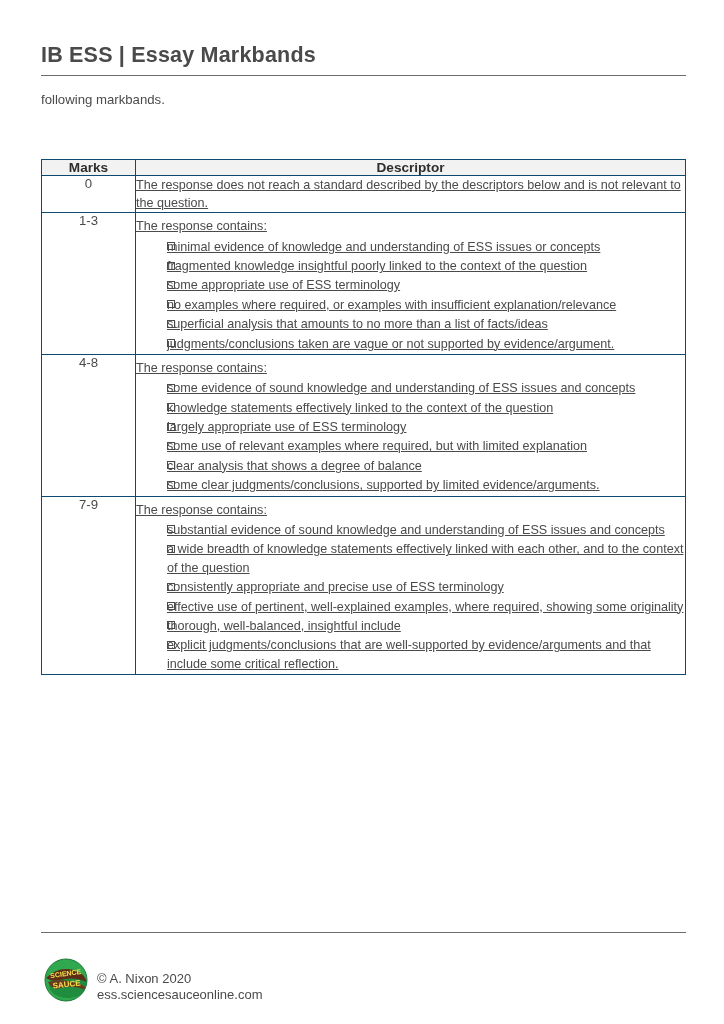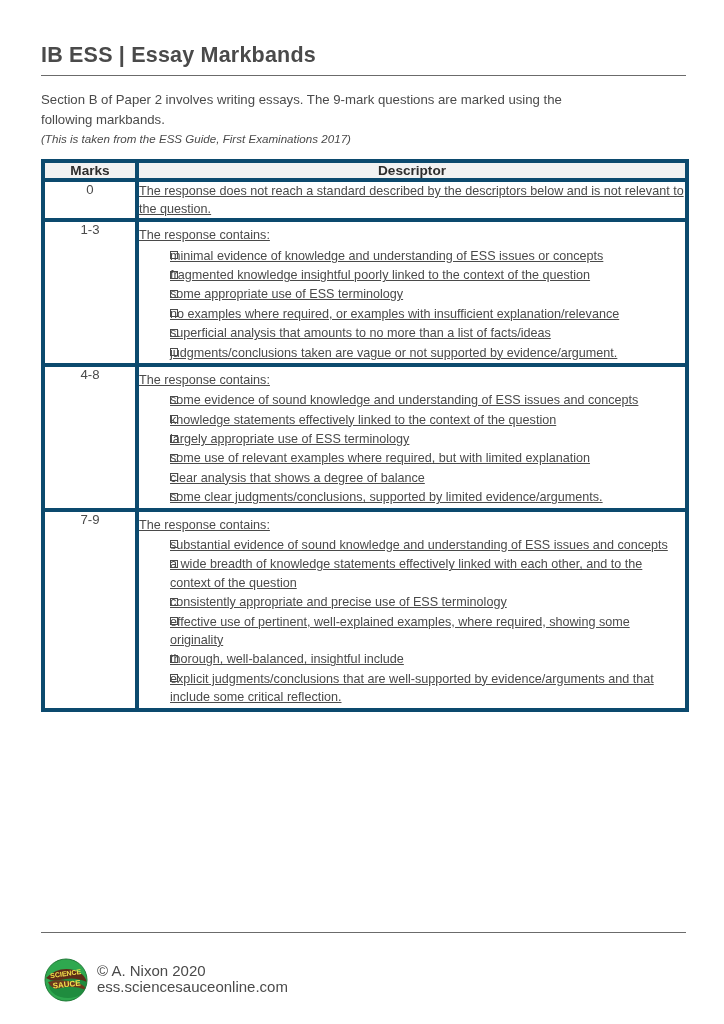--- a/index.html
+++ b/index.html
@@ -66,21 +66,21 @@
   .markband-table {
     position: absolute;
     left: 41px;
     top: 159px;
     width: 644px;
     border-collapse: collapse;
     table-layout: fixed;
   }
   .markband-table td,
   .markband-table th {
-    border: 4px solid #0c4a6e;
+    border: 1px solid #0c4a6e;
     vertical-align: top;
     padding: 0;
   }
   .col-marks { width: 94px; }
   .col-desc  { width: 550px; }
 
   .th-cell {
     background: #f2f2f2;
     text-align: center;
     font-size: 13.6px;
@@ -150,38 +150,36 @@
   .logo {
     position: absolute;
     left: 3px;
     top: 2px;
     width: 44px;
     height: 44px;
   }
   .footer-text {
     position: absolute;
     left: 56px;
-    top: 7px;
-    font-size: 15px;
+    top: 15px;
+    font-size: 13px;
     line-height: 15.5px;
     color: #4a4a4a;
   }
 </style>
 </head>
 <body>
 
 <div class="page">
 
   <div class="doc-title">IB ESS  |  Essay Markbands</div>
   <div class="title-rule"></div>
 
   <div class="intro">
-    <div class="intro-line">Section B of Paper 2 involves writing essays. The 9-mark questions are marked using the</div>
     <div class="intro-line">following markbands.</div>
-    <div class="intro-note">(This is taken from the ESS Guide, First Examinations 2017)</div>
   </div>
 
   <table class="markband-table">
     <colgroup>
       <col class="col-marks">
       <col class="col-desc">
     </colgroup>
     <thead>
       <tr>
         <th class="th-cell">Marks</th>

